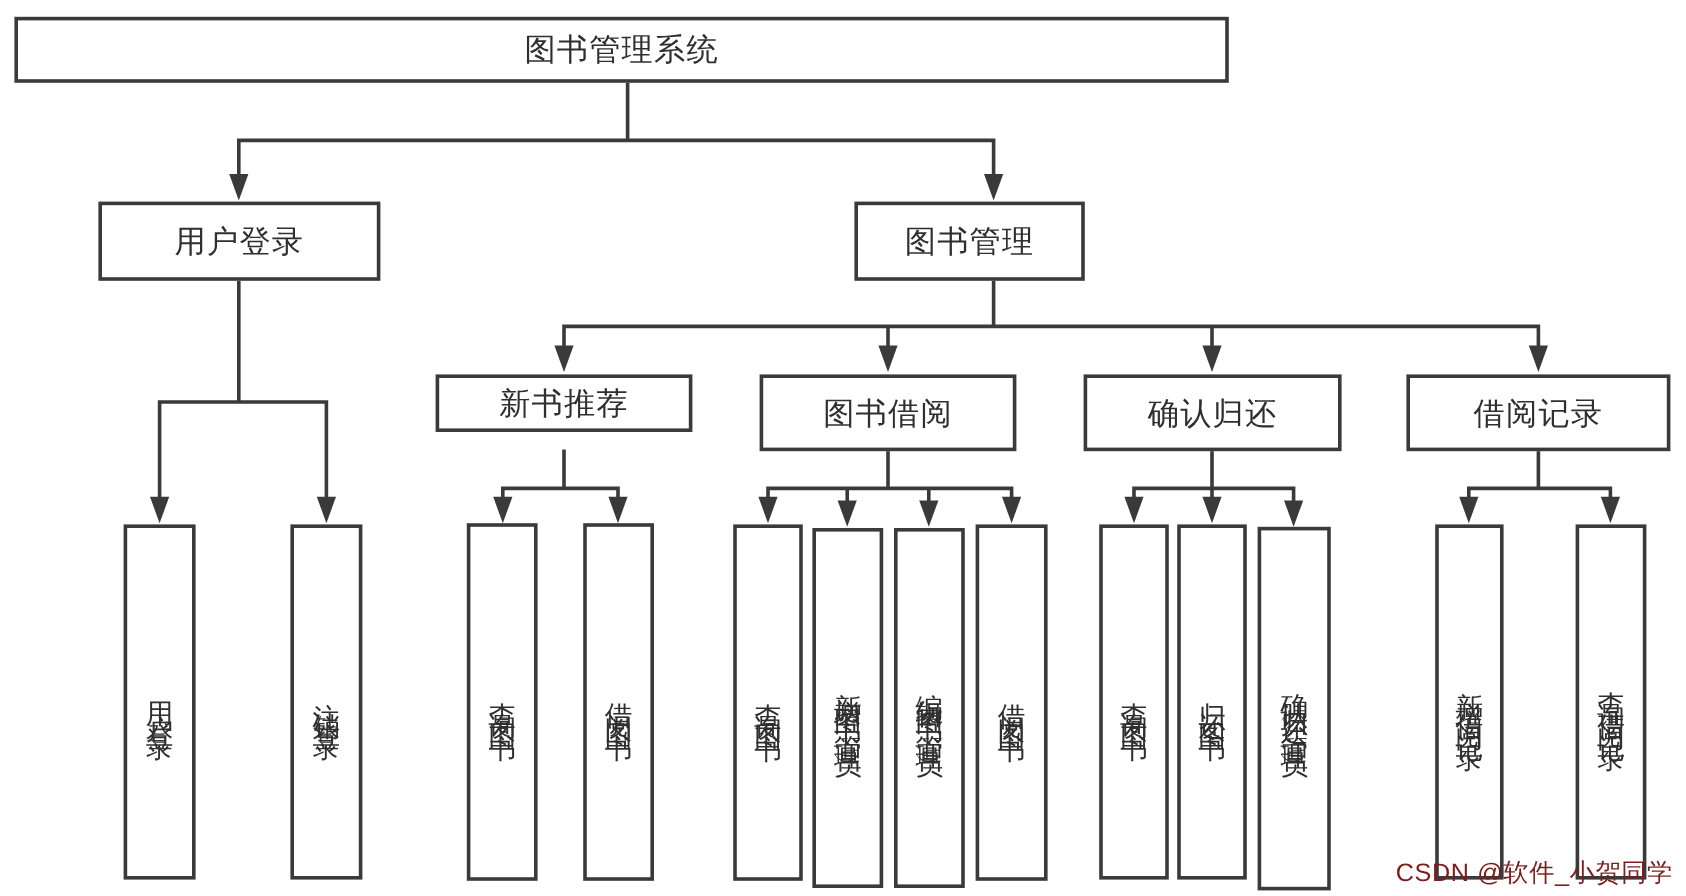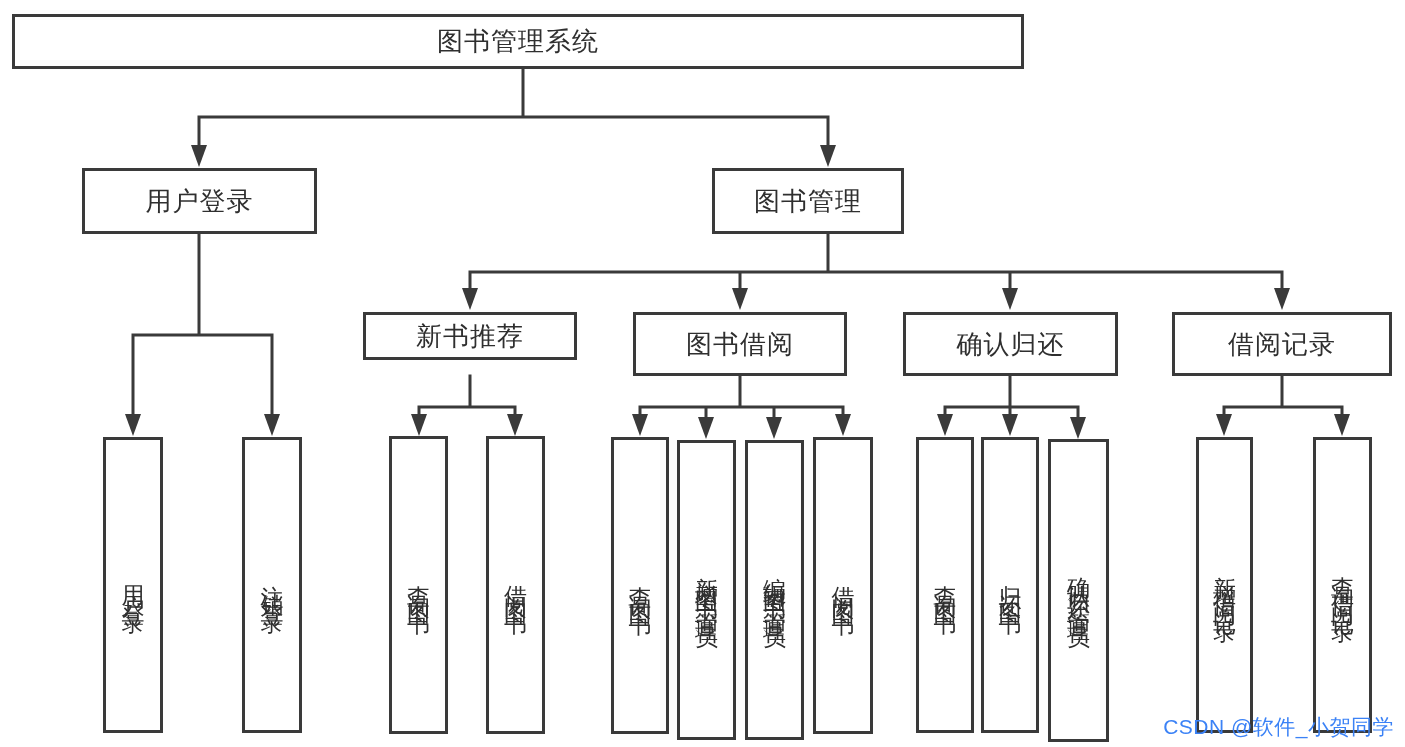--- a/index.html
+++ b/index.html
@@ -144,14 +144,14 @@
     <span class="vtext tight">确认归还（管理员）</span>
   </div>
 
   <div class="node vbox" style="left:1196px; top:437px; width:57px; height:296px;">
     <span class="vtext">新增借阅记录</span>
   </div>
   <div class="node vbox" style="left:1313px; top:437px; width:59px; height:296px;">
     <span class="vtext">查询借阅记录</span>
   </div>
 
-  <div id="watermark" style="color: #3b82f6;">CSDN @软件_小贺同学</div>
+  <div id="watermark" style="color: #7f1d1d;">CSDN @软件_小贺同学</div>
 </div>
 
 </body></html>

